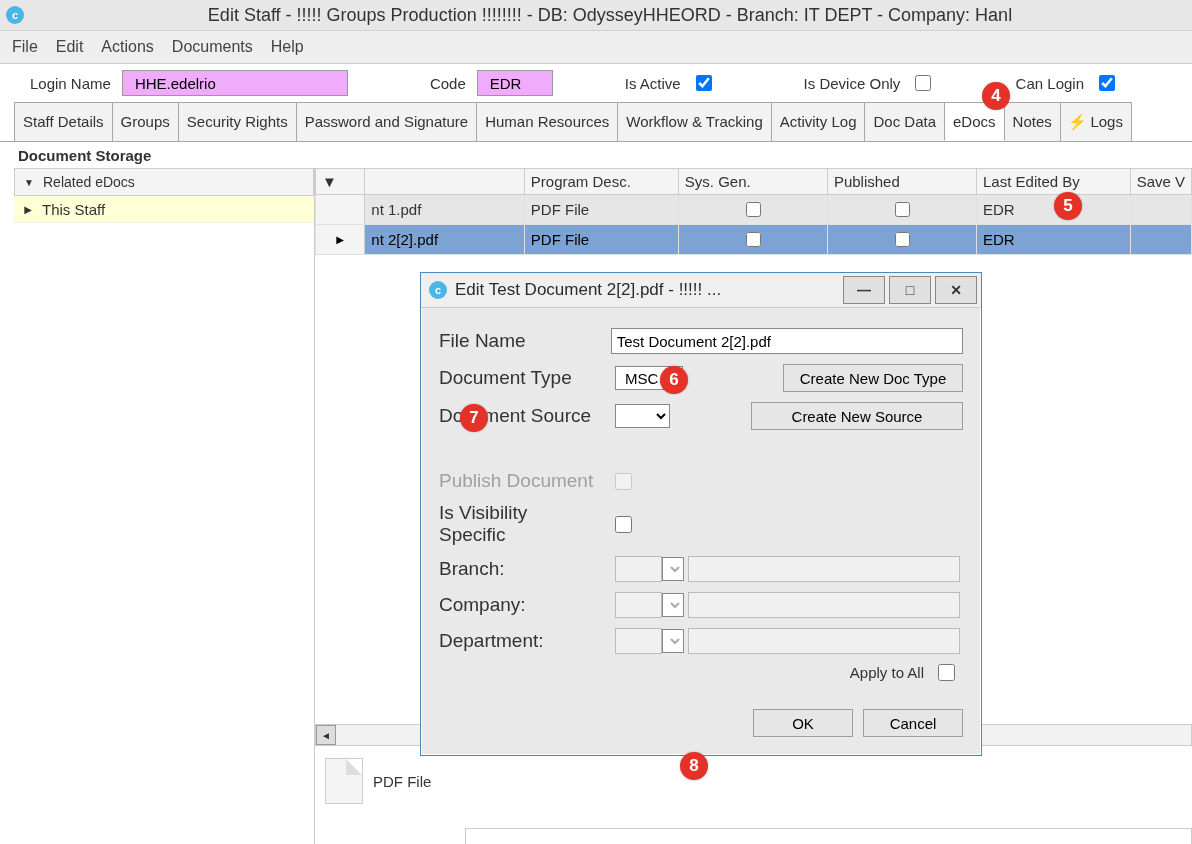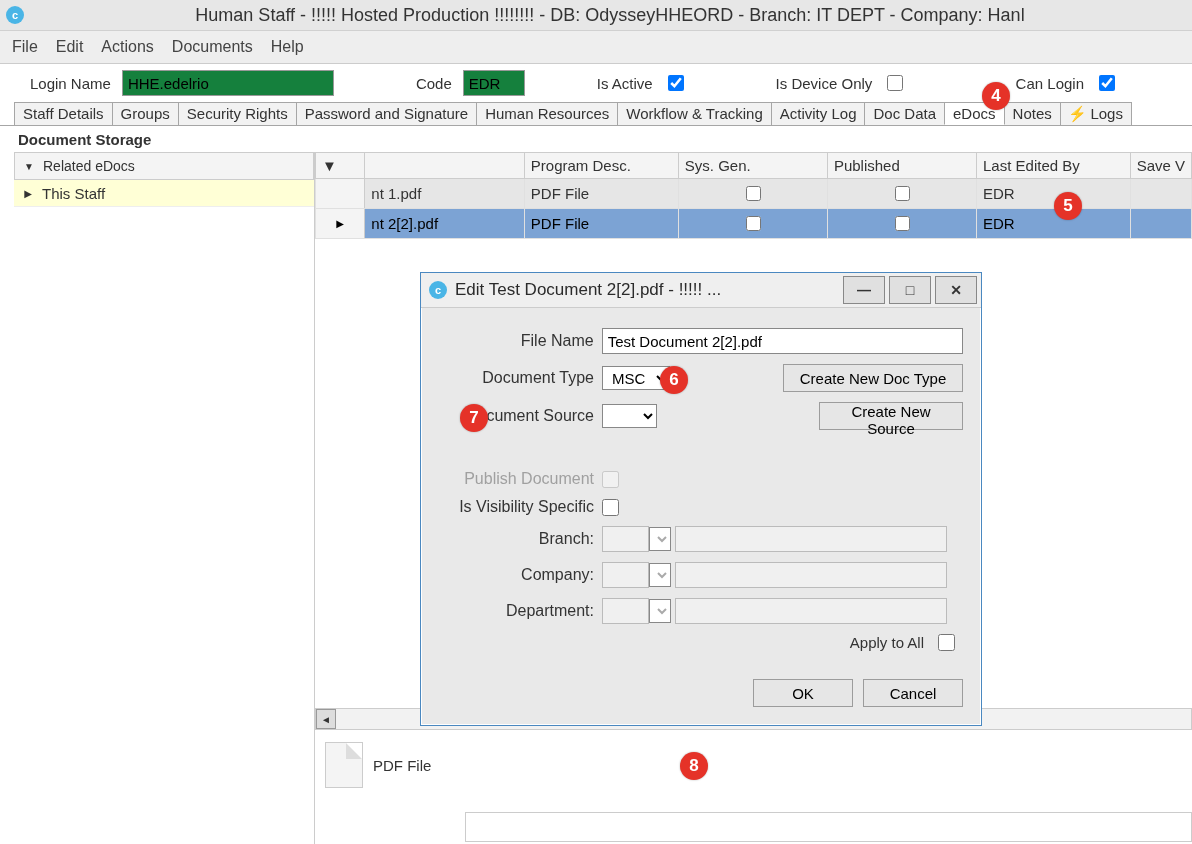--- a/index.html
+++ b/index.html
@@ -3,24 +3,24 @@
 <meta charset="utf-8">
 <style>
 html,body{margin:0;padding:0;font-family:"Segoe UI",Tahoma,sans-serif;font-size:15px;color:#333;background:#fff;overflow:hidden;width:1192px;height:844px}
 .title-bar{background:#e7e7e7;border-bottom:1px solid #d0d0d0;height:30px;display:flex;align-items:center;padding:0 6px;position:relative}
 .title-bar .app-icon{width:18px;height:18px;border-radius:50%;background:#4ab5e6;display:flex;align-items:center;justify-content:center;color:#fff;font-size:11px;font-weight:bold;margin-right:10px}
 .title-bar .title-text{flex:1;text-align:center;font-size:18px;color:#333;white-space:nowrap;overflow:hidden}
 .menu-bar{background:#eee;border-bottom:1px solid #ccc;height:32px;display:flex;align-items:center;padding:0 12px;gap:18px;font-size:16px;color:#444}
 .menu-bar span{cursor:default}
 .form-row{display:flex;align-items:center;padding:6px 16px 6px 30px;gap:11px}
 .form-row label{font-size:15px;color:#333}
-.form-row input[type=text]{border:1px solid #999;height:24px;padding:0 5px;font-size:15px;background:#15803d}
+.form-row input[type=text]{border:1px solid #999;height:24px;padding:0 12px;font-size:15px;background:#f0abfc}
 .form-row input[type=checkbox]{width:16px;height:16px;margin:0 0 0 4px}
 .tabs{display:flex;border-bottom:1px solid #a6a6a6;padding-left:14px;font-size:15px;background:#fff}
-.tabs .tab{border:1px solid #a6a6a6;border-bottom:none;padding:2px 8px;margin-right:-1px;background:#f2f2f2;cursor:default;white-space:nowrap}
+.tabs .tab{border:1px solid #a6a6a6;border-bottom:none;padding:10px 8px;margin-right:-1px;background:#f2f2f2;cursor:default;white-space:nowrap}
 .tabs .tab.active{background:#fff;border-bottom:1px solid #fff;position:relative;z-index:2}
 .bolt{color:#f0a000;margin-right:3px}
 .storage-area{display:flex;height:calc(844px - 30px - 32px - 40px - 28px)}
 .section-title{font-weight:bold;padding:4px 8px;font-size:15px;border-top:1px solid transparent}
 .left-pane{width:300px;border-right:1px solid #ccc}
 .left-header{background:#f4f4f4;border:1px solid #ccc;display:flex;align-items:center;height:26px;font-size:14px}
 .left-header .arrow{width:28px;text-align:center;font-size:10px}
 .left-row{display:flex;align-items:center;height:26px;font-size:15px;border-bottom:1px solid #eee}
 .left-row .arrow{width:28px;text-align:center;font-size:10px}
 .left-row.selected{background:#ffffd6}
@@ -38,40 +38,40 @@
 .file-preview{position:absolute;left:0;right:0;top:580px;display:flex;align-items:center;gap:10px;padding:10px}
 .file-preview .doc-icon{width:36px;height:44px;background:#f4f4f4;border:1px solid #ccc;position:relative}
 .file-preview .doc-icon::after{content:"";position:absolute;right:0;top:0;border-width:8px;border-style:solid;border-color:#fff #fff #ddd #ddd}
 .modal{position:absolute;left:420px;top:272px;width:560px;background:#e9e9e9;border:1px solid #4a88c0;box-shadow:0 0 0 1px #fff inset}
 .modal .m-title{background:#efefef;height:34px;display:flex;align-items:center;padding:0 4px;border-bottom:1px solid #ccc}
 .modal .m-title .app-icon{width:18px;height:18px;border-radius:50%;background:#4ab5e6;display:flex;align-items:center;justify-content:center;color:#fff;font-size:11px;font-weight:bold;margin-right:8px;margin-left:4px}
 .modal .m-title .t{flex:1;font-size:17px;color:#2b2b2b;white-space:nowrap;overflow:hidden}
 .modal .m-title .wbtn{width:40px;height:26px;background:#e0e0e0;border:1px solid #888;margin-left:4px;display:flex;align-items:center;justify-content:center;font-size:14px;font-weight:bold}
 .modal .m-body{padding:20px 18px 18px 18px}
 .m-row{display:flex;align-items:center;margin-bottom:10px}
-.m-row .lbl{width:155px;text-align:right;padding-right:8px;font-size:16px;color:#333}
+.m-row .lbl{width:155px;padding-right:21px;font-size:19px;color:#333}
 .m-row .lbl.disabled{color:#a0a0a0}
 .m-row input[type=text],.m-row select{border:1px solid #888;height:24px;padding:0 5px;font-size:15px;background:#fff}
 .m-row input[type=checkbox]{width:17px;height:17px;margin:0}
 .m-btn{background:#e6e6e6;border:1px solid #9c9c9c;height:28px;padding:0 14px;font-size:15px;cursor:default}
 .m-actions{display:flex;justify-content:flex-end;gap:10px;margin-top:28px}
 .m-actions .m-btn{width:100px}
 .badge{position:absolute;width:28px;height:28px;border-radius:50%;background:#e53228;color:#fff;display:flex;align-items:center;justify-content:center;font-size:17px;font-weight:bold;z-index:50;box-shadow:0 0 2px rgba(0,0,0,.3)}
 .combo{display:flex;align-items:center}
 .combo select{height:24px;border:1px solid #888;background:#fff}
 .small-combo{width:50px;height:24px;border:1px solid #bbb;background:#f0f0f0}
 .grey-input{background:#f0f0f0;border:1px solid #bbb;height:24px}
 .m-row.company .small-combo,.m-row.company .grey-input{color:#aaa}
 </style>
 </head>
 <body>
 
 <div class="title-bar">
   <div class="app-icon">c</div>
-  <div class="title-text">Human Staff - !!!!! Hosted Production !!!!!!!! - DB: OdysseyHHEORD - Branch: IT DEPT - Company: Hanl</div>
+  <div class="title-text">Edit Staff - !!!!! Groups Production !!!!!!!! - DB: OdysseyHHEORD - Branch: IT DEPT - Company: Hanl</div>
 </div>
 
 <div class="menu-bar">
   <span>File</span>
   <span>Edit</span>
   <span>Actions</span>
   <span>Documents</span>
   <span>Help</span>
 </div>
 
@@ -191,21 +191,21 @@
       </div>
       <div style="flex:1"></div>
       <button class="m-btn" style="width:180px">Create New Doc Type</button>
     </div>
 
 
     <div class="m-row">
       <div class="lbl">Document Source</div>
       <select style="width:55px"><option></option></select>
       <div style="flex:1"></div>
-      <button class="m-btn" style="width:144px">Create New Source</button>
+      <button class="m-btn" style="width:212px">Create New Source</button>
     </div>
 
     <div style="height:30px"></div>
 
     <div class="m-row">
       <div class="lbl disabled">Publish Document</div>
       <input type="checkbox" disabled="" style="">
     </div>
 
     <div class="m-row">

